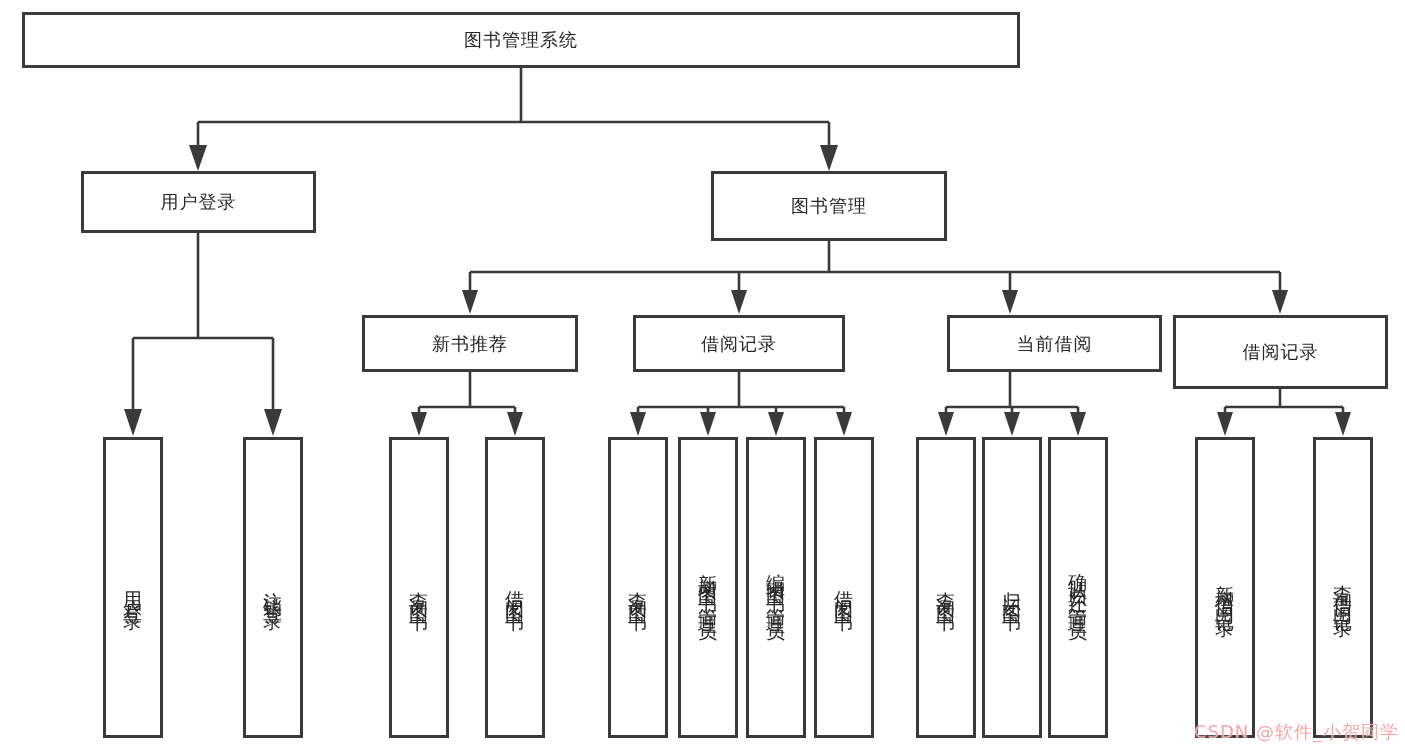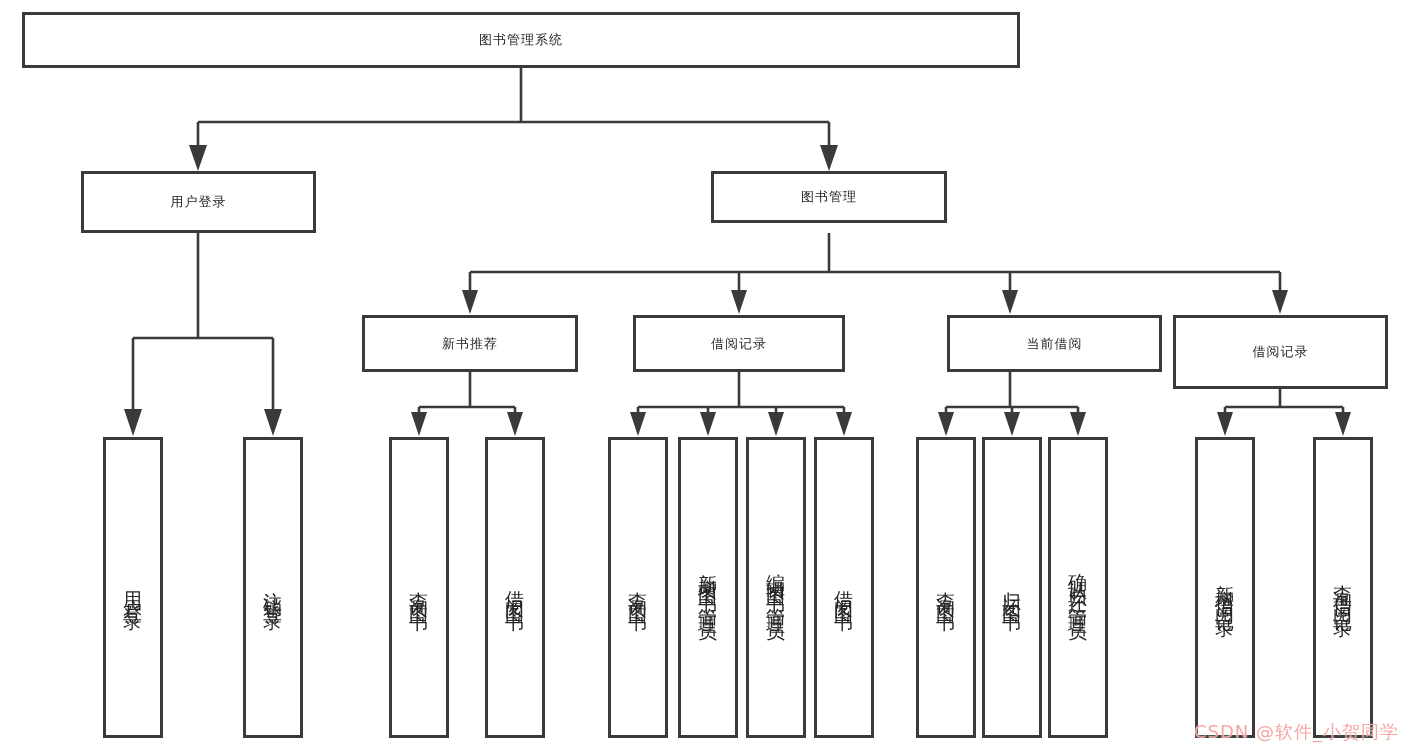--- a/index.html
+++ b/index.html
@@ -22,21 +22,21 @@
     pointer-events: none;
   }
   .box {
     position: absolute;
     box-sizing: border-box;
     background: #ffffff;
     border: 3px solid #3a3a3a;
     display: flex;
     align-items: center;
     justify-content: center;
-    font-size: 13px;
+    font-size: 18px;
     color: #262626;
     letter-spacing: 1px;
     z-index: 2;
   }
   .vbox {
     writing-mode: vertical-rl;
     text-orientation: mixed;
     letter-spacing: 7px;
     font-size: 19px;
     line-height: 1;
@@ -127,21 +127,21 @@
       <polygon points="1070,412 1086,412 1078,436"></polygon>
 
       <polygon points="1217,412 1233,412 1225,436"></polygon>
       <polygon points="1335,412 1351,412 1343,436"></polygon>
     </g>
   </svg>
 
   <div class="box" style="left:22px; top:12px; width:998px; height:56px;">图书管理系统</div>
 
   <div class="box" style="left:81px; top:171px; width:235px; height:62px;">用户登录</div>
-  <div class="box" style="left:711px; top:171px; width:236px; height:52px;">图书管理</div>
+  <div class="box" style="left:711px; top:171px; width:236px; height:70px;">图书管理</div>
 
   <div class="box" style="left:362px; top:315px; width:216px; height:57px;">新书推荐</div>
   <div class="box" style="left:633px; top:315px; width:212px; height:57px;">借阅记录</div>
   <div class="box" style="left:947px; top:315px; width:215px; height:57px;">当前借阅</div>
   <div class="box" style="left:1173px; top:315px; width:215px; height:74px;">借阅记录</div>
 
   <div class="box vbox" style="left:103px; top:437px; width:60px; height:301px;">用户登录</div>
   <div class="box vbox" style="left:243px; top:437px; width:60px; height:301px;">注销登录</div>
 
   <div class="box vbox" style="left:389px; top:437px; width:60px; height:301px;">查询图书</div>

